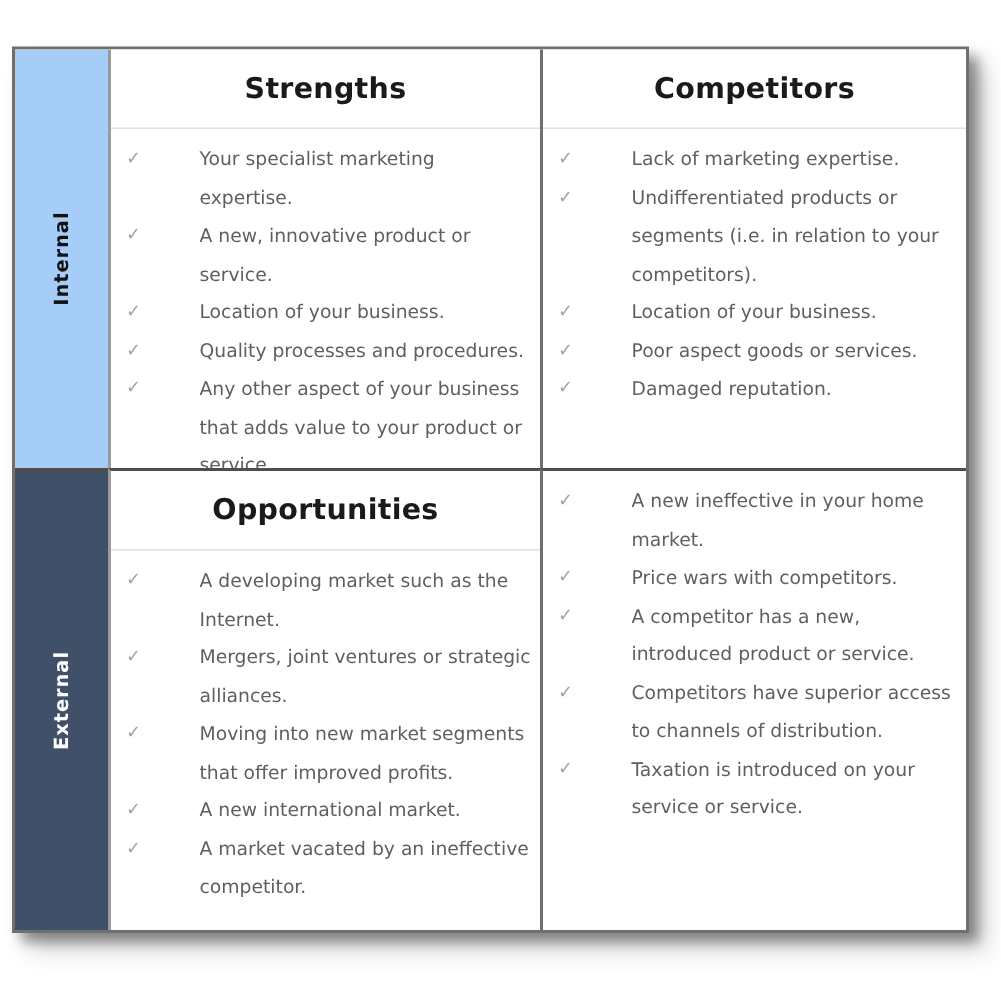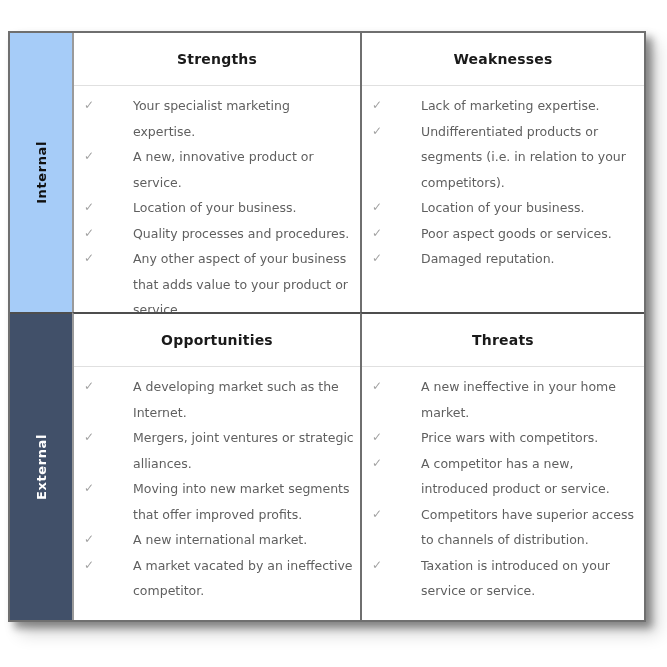--- a/index.html
+++ b/index.html
@@ -60,21 +60,21 @@
   }
   .quad.col-left  { border-left: 2px solid #9a9a9a; }
   .quad.col-right { border-left: 2px solid var(--border-outer, #6f6f6f); }
   .quad.row-bottom { border-top: 2px solid var(--border-center, #4e4e4e); }
   .q-header {
     height: 52px;
     display: flex;
     align-items: center;
     justify-content: center;
     font-weight: bold;
-    font-size: 14px;
+    font-size: 19px;
     color: #1a1a1a;
     border-bottom: 1px solid var(--header-divider, #e0e0e0);
     letter-spacing: 0.2px;
   }
   .q-list {
     list-style: none;
     margin: 0;
     padding: 7px 6px 0 10px;
   }
   .q-item {
@@ -132,21 +132,21 @@
           </li>
 
           <li class="q-item">
             <span class="check">✓</span>
             <span class="q-text">Any other aspect of your business that adds value to your product or service.</span>
           </li>
         </ul>
     </div>
 
     <div class="quad col-right row-top">
-      <div class="q-header">Weaknesses</div>
+      <div class="q-header">Competitors</div>
       <ul class="q-list">
 
           <li class="q-item">
             <span class="check">✓</span>
             <span class="q-text">Lack of marketing expertise.</span>
           </li>
 
           <li class="q-item">
             <span class="check">✓</span>
             <span class="q-text">Undifferentiated products or segments (i.e. in relation to your competitors).</span>
@@ -198,21 +198,20 @@
           </li>
 
           <li class="q-item">
             <span class="check">✓</span>
             <span class="q-text">A market vacated by an ineffective competitor.</span>
           </li>
         </ul>
     </div>
 
     <div class="quad col-right row-bottom">
-      <div class="q-header">Threats</div>
       <ul class="q-list">
 
           <li class="q-item">
             <span class="check">✓</span>
             <span class="q-text">A new ineffective in your home market.</span>
           </li>
 
           <li class="q-item">
             <span class="check">✓</span>
             <span class="q-text">Price wars with competitors.</span>

